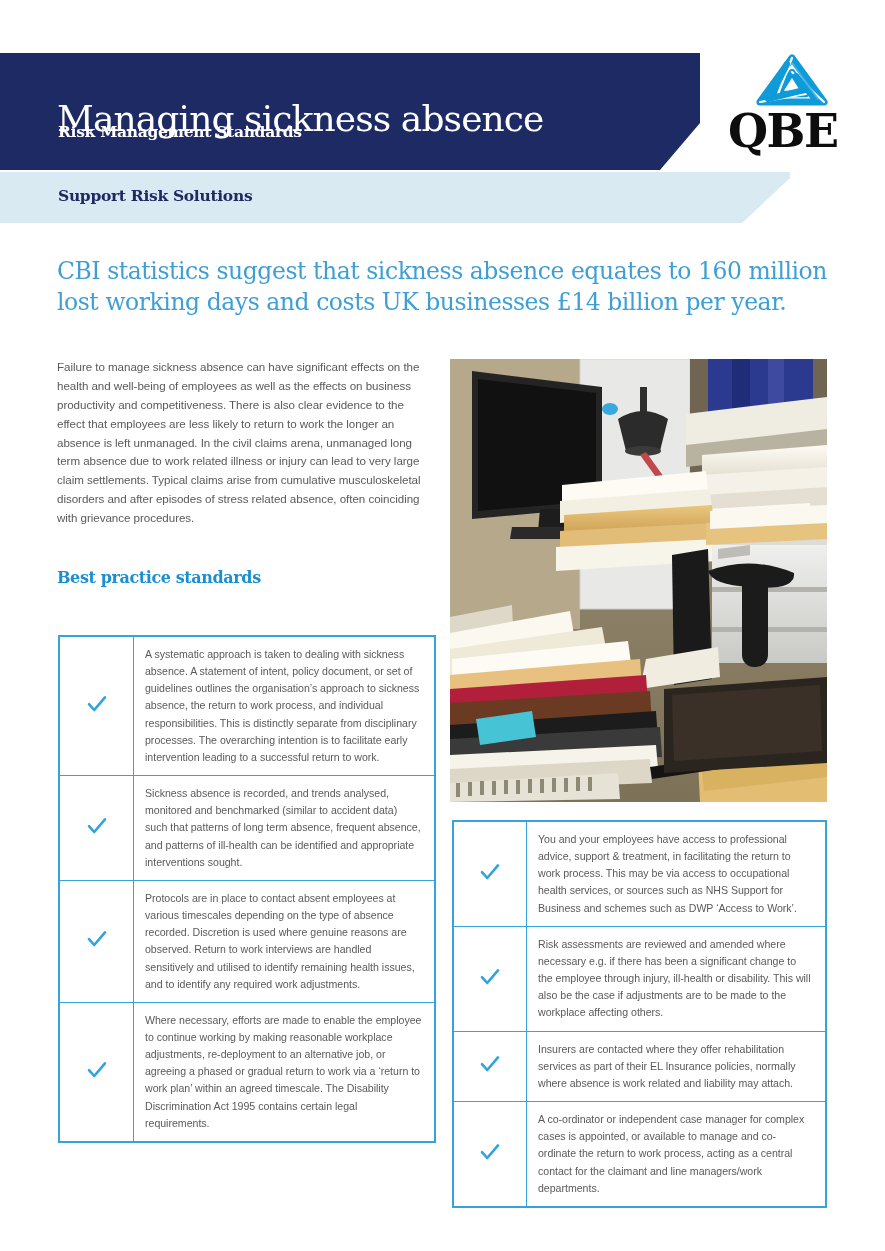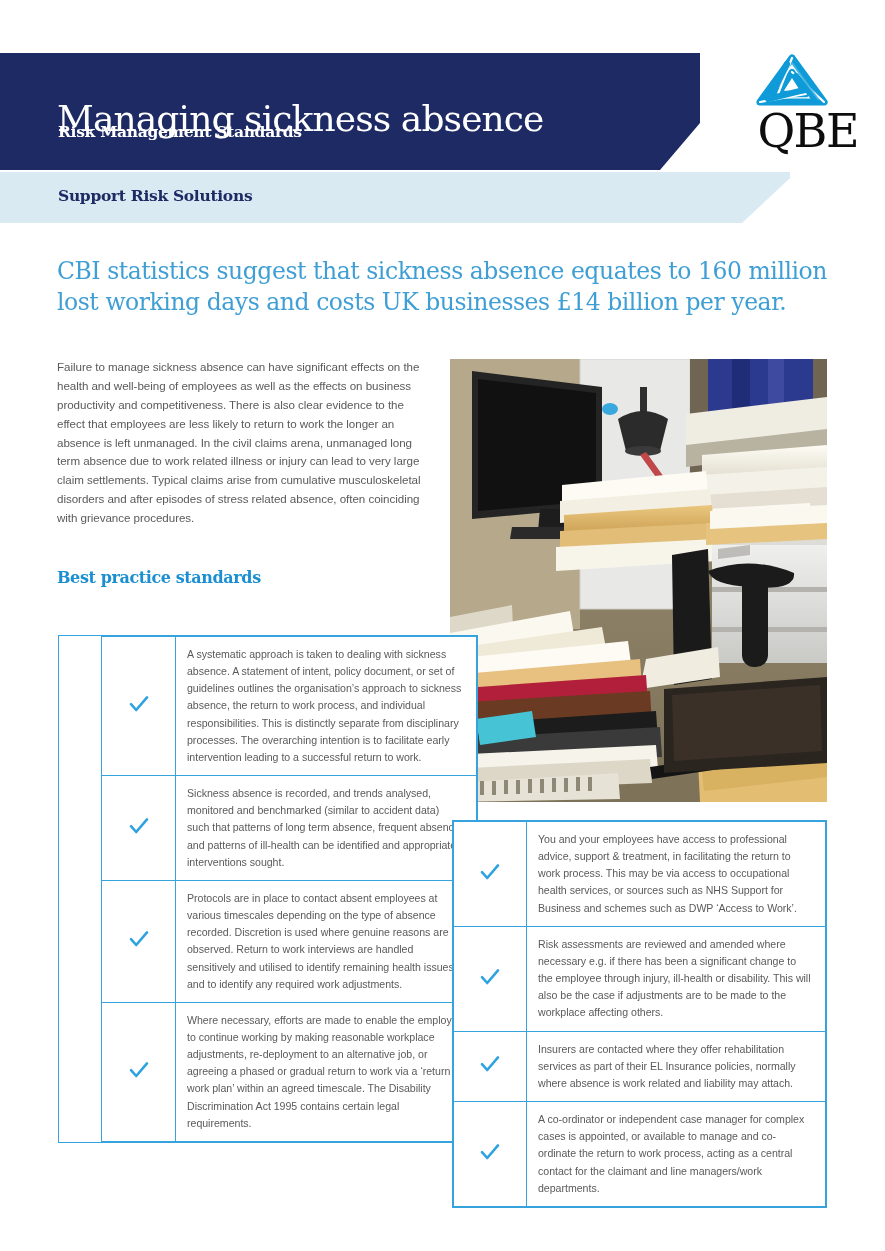--- a/index.html
+++ b/index.html
@@ -86,24 +86,24 @@
   #logo-mark {
     position: absolute;
     left: 20px;
     top: 0px;
   }
   #logo-wordmark {
     position: absolute;
     left: 0px;
     top: 56px;
     width: 130px;
-    text-align: right;
+    text-align: left;
     color: #0d0d0d;
     font-family: "DejaVu Serif", "Liberation Serif", serif;
-    font-weight: normal;
+    font-weight: bold;
     font-size: 46px;
     letter-spacing: -1.5px;
     line-height: 1;
   }
 
   
   #headline {
     position: absolute;
     left: 57px;
     top: 256px;
@@ -156,21 +156,20 @@
   .std-table {
     position: absolute;
     border: 1.4px solid #36a3dc;
     border-collapse: collapse;
     background: #ffffff;
   }
   #table-left {
     left: 58px;
     top: 635px;
     width: 376px;
-    padding-left: 42px;
   }
   #table-right {
     left: 452px;
     top: 820px;
     width: 373px;
   }
   .std-table table {
     border-collapse: collapse;
     width: 100%;
     table-layout: fixed;

